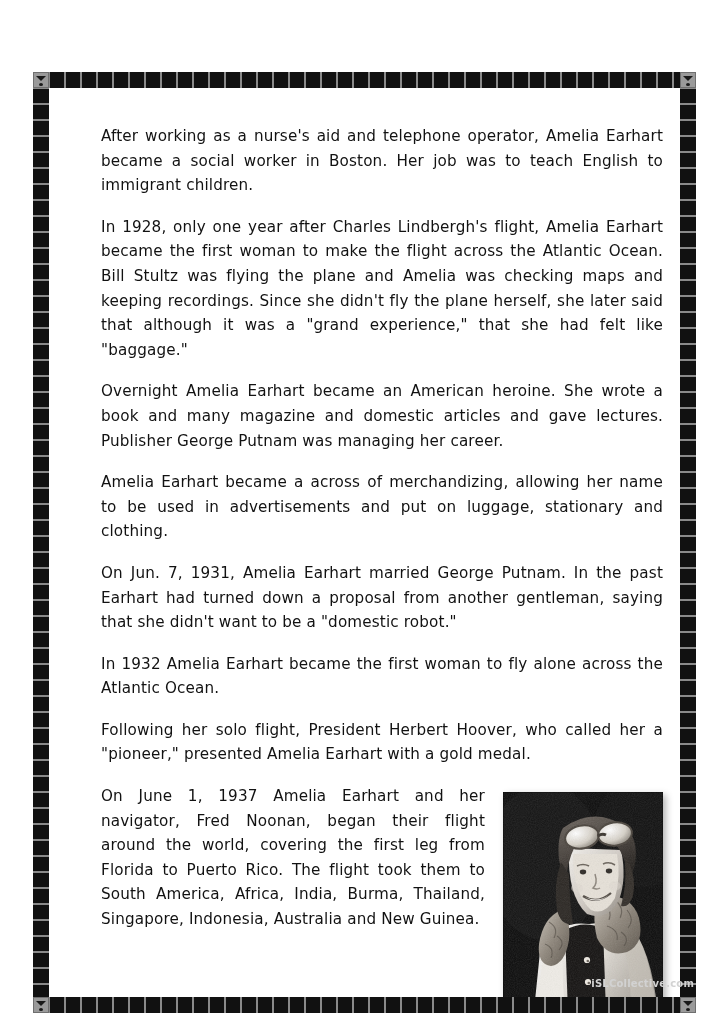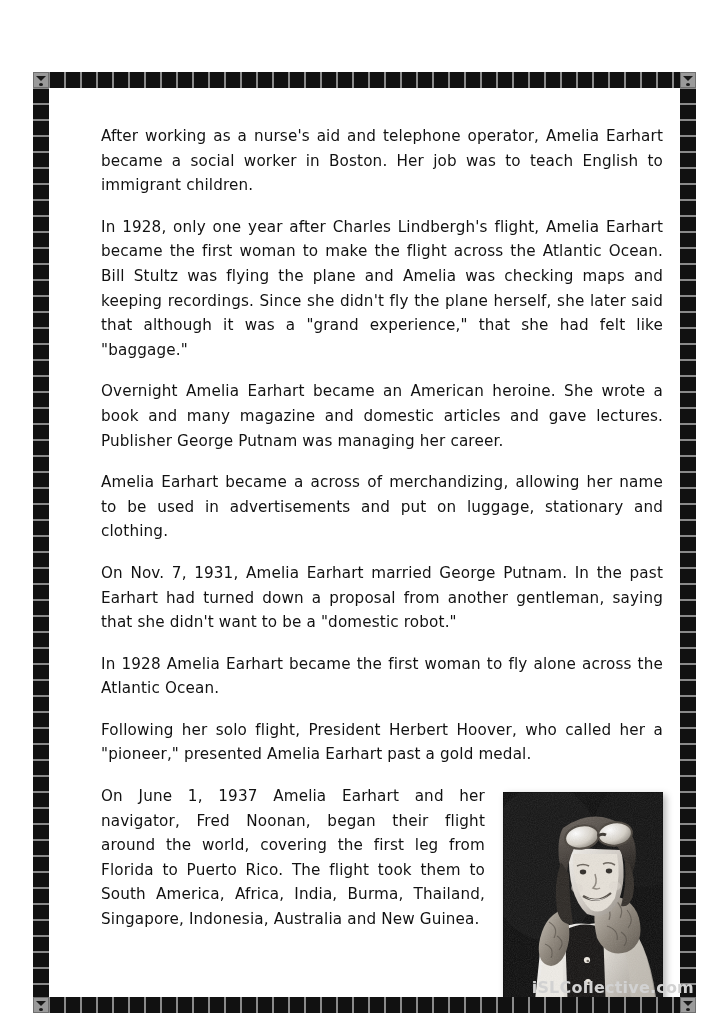--- a/index.html
+++ b/index.html
@@ -144,21 +144,21 @@
   }
   #portrait-figure svg { display: block; width: 100%; height: 100%; }
 
   #site-watermark {
     position: absolute;
     left: 0;
     top: 978px;
     width: 694px;
     text-align: right;
     font-family: "DejaVu Sans", sans-serif;
-    font-size: 16px;
+    font-size: 10px;
     font-weight: bold;
     letter-spacing: 0.2px;
     color: #d2d2d2;
   }
 </style>
 </head>
 <body>
 
 <div id="worksheet-frame">
 
@@ -173,23 +173,23 @@
   <div class="frame-corner corner-br"></div>
 
   <div id="worksheet-body">
 
     <div id="article">
 
       <p class="paragraph">After working as a nurse's aid and telephone operator, Amelia Earhart became a social worker in Boston. Her job was to teach English to immigrant children.</p>
       <p class="paragraph">In 1928, only one year after Charles Lindbergh's flight, Amelia Earhart became the first woman to make the flight across the Atlantic Ocean. Bill Stultz was flying the plane and Amelia was checking maps and keeping recordings. Since she didn't fly the plane herself, she later said that although it was a "grand experience," that she had felt like "baggage."</p>
       <p class="paragraph">Overnight Amelia Earhart became an American heroine. She wrote a book and many magazine and domestic articles and gave lectures. Publisher George Putnam was managing her career.</p>
       <p class="paragraph">Amelia Earhart became a across of merchandizing, allowing her name to be used in advertisements and put on luggage, stationary and clothing.</p>
-      <p class="paragraph">On Nov. 7, 1931, Amelia Earhart married George Putnam. In the past Earhart had turned down a proposal from another gentleman, saying that she didn't want to be a "domestic robot."</p>
-      <p class="paragraph">In 1928 Amelia Earhart became the first woman to fly alone across the Atlantic Ocean.</p>
-      <p class="paragraph">Following her solo flight, President Herbert Hoover, who called her a "pioneer," presented Amelia Earhart past a gold medal.</p>
+      <p class="paragraph">On Jun. 7, 1931, Amelia Earhart married George Putnam. In the past Earhart had turned down a proposal from another gentleman, saying that she didn't want to be a "domestic robot."</p>
+      <p class="paragraph">In 1932 Amelia Earhart became the first woman to fly alone across the Atlantic Ocean.</p>
+      <p class="paragraph">Following her solo flight, President Herbert Hoover, who called her a "pioneer," presented Amelia Earhart with a gold medal.</p>
 
       <div id="portrait-figure">
         <svg viewBox="0 0 160 248" preserveAspectRatio="xMidYMid slice" role="img">
           <defs>
             <linearGradient id="skinG" x1="0" y1="0" x2="1" y2="1">
               <stop offset="0%" stop-color="#f2f0ec"></stop>
               <stop offset="55%" stop-color="#cfc9c2"></stop>
               <stop offset="100%" stop-color="#8e8880"></stop>
             </linearGradient>
             <linearGradient id="capG" x1="0" y1="0" x2="0.4" y2="1">

